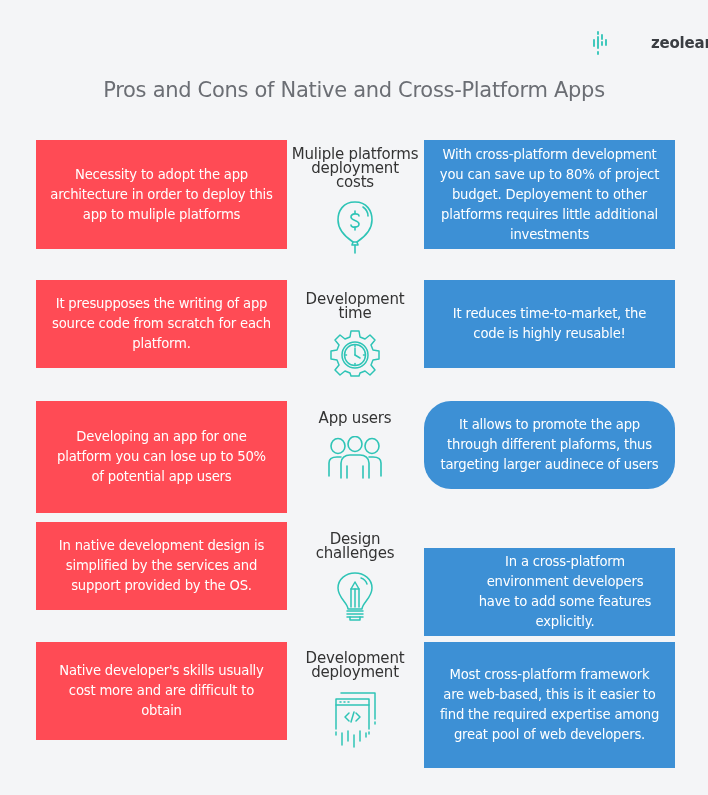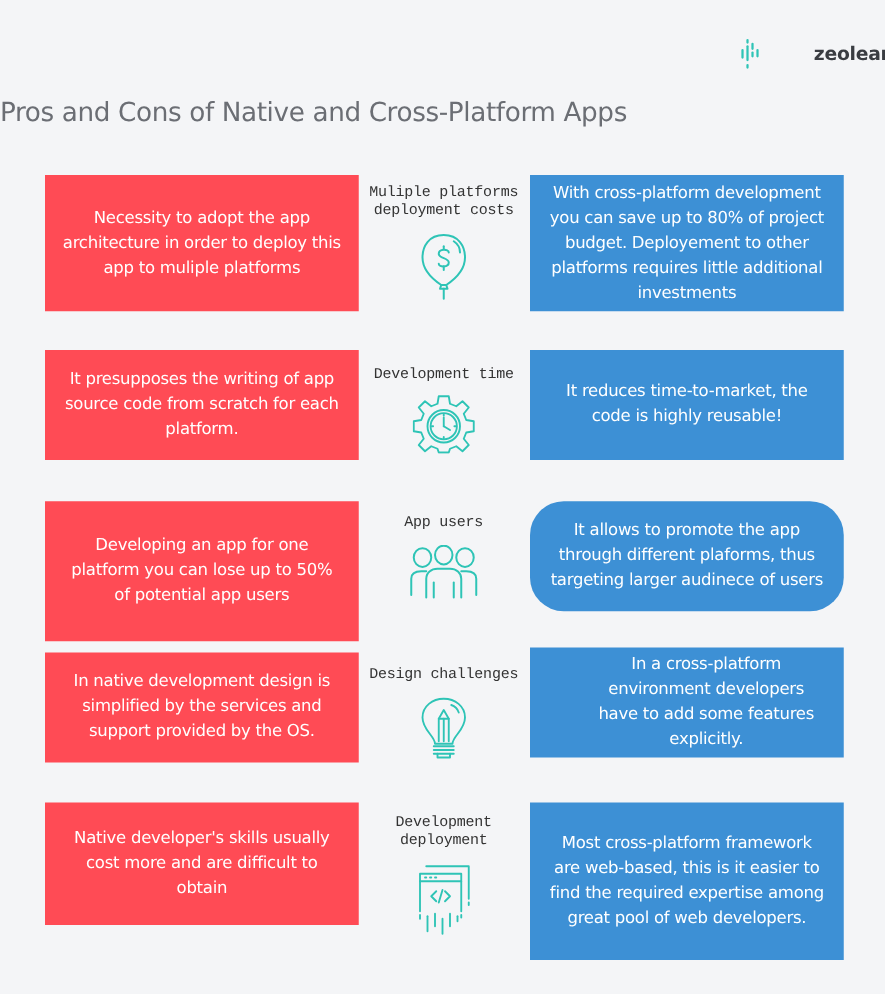--- a/index.html
+++ b/index.html
@@ -6,32 +6,32 @@
   body {
     width:708px; height:795px; background:#f4f5f7;
     font-family:"DejaVu Sans", "Liberation Sans", sans-serif;
     position:relative; overflow:hidden;
   }
   .logo { position:absolute; left:592px; top:28px; display:flex; align-items:center;gap:39px; }
   .logo svg { width:16px; height:30px; }
   .logo-text { font-family:"DejaVu Sans", sans-serif; font-weight:bold; font-size:15px; color:#3a3d42; margin-left:4px; letter-spacing:-0.2px; }
   .logo-tm { font-size:5px; color:#3a3d42; vertical-align:top; position:relative; top:-6px; }
   .title {
-    position:absolute; left:0; width:708px; top:78px; text-align:left;
+    position:absolute; left:0; width:708px; top:78px; text-align:center;
     font-size:21px; color:#6b6e74; font-family:"DejaVu Sans", sans-serif; letter-spacing:-0.3px;
   }
   .box {
     position:absolute; display:flex; align-items:center; justify-content:center;
     text-align:center; color:#fff; font-size:13.2px; line-height:20px;
     box-sizing:border-box; padding:0 14px; font-family:"DejaVu Sans", sans-serif; letter-spacing:-0.2px;
   }
   .con { left:36px; width:251px; background:#ff4b55; }
   .pro { left:424px; width:251px; background:#3d90d5;text-align:center; }
   .mid { position:absolute; left:290px; width:130px; text-align:center; }
-  .mid-label { font-size:12px; color:#333; line-height:14px; letter-spacing:-0.2px;font-family:Liberation Mono, monospace; }
+  .mid-label { font-size:15px; color:#333; line-height:14px; letter-spacing:-0.2px; }
   .mid svg { display:block; margin:0 auto; }
 </style>
 </head>
 <body>
 
 <div class="logo">
   <svg viewBox="0 0 16 30">
     <g stroke="#2ec4b6" stroke-width="1.8" stroke-linecap="round">
       <line x1="2" y1="12" x2="2" y2="18"></line>
       <line x1="6" y1="4" x2="6" y2="6"></line>
@@ -121,21 +121,21 @@
       <path d="M16 36 L16 18 L20 11 L24 18 L24 36"></path>
       <line x1="20" y1="18" x2="20" y2="36"></line>
       <line x1="16" y1="18" x2="24" y2="18"></line>
       <line x1="12" y1="40" x2="28" y2="40"></line>
       <line x1="12" y1="43" x2="28" y2="43"></line>
       <line x1="12" y1="46" x2="28" y2="46"></line>
       <path d="M15 46 L15 49 L25 49 L25 46"></path>
     </g>
   </svg>
 </div>
-<div class="box pro" style="top:518px;height:88px;padding-left:45px;">In a cross-platform environment developers have to add some features explicitly.</div>
+<div class="box pro" style="top:548px;height:88px;padding-left:45px;">In a cross-platform environment developers have to add some features explicitly.</div>
 
 <div class="box con" style="top:642px;height:98px;">Native developer's skills usually cost more and are difficult to obtain</div>
 <div class="mid" style="top:651px;">
   <div class="mid-label">
     <div>Development</div>
     <div>deployment</div>
   </div>
   <svg width="44" height="60" viewBox="0 0 44 60" style="margin-top:10px">
     <g fill="none" stroke="#2ec4b6" stroke-width="1.5" stroke-linecap="round" stroke-linejoin="round">
       <path d="M8 4 L42 4 L42 30"></path>

